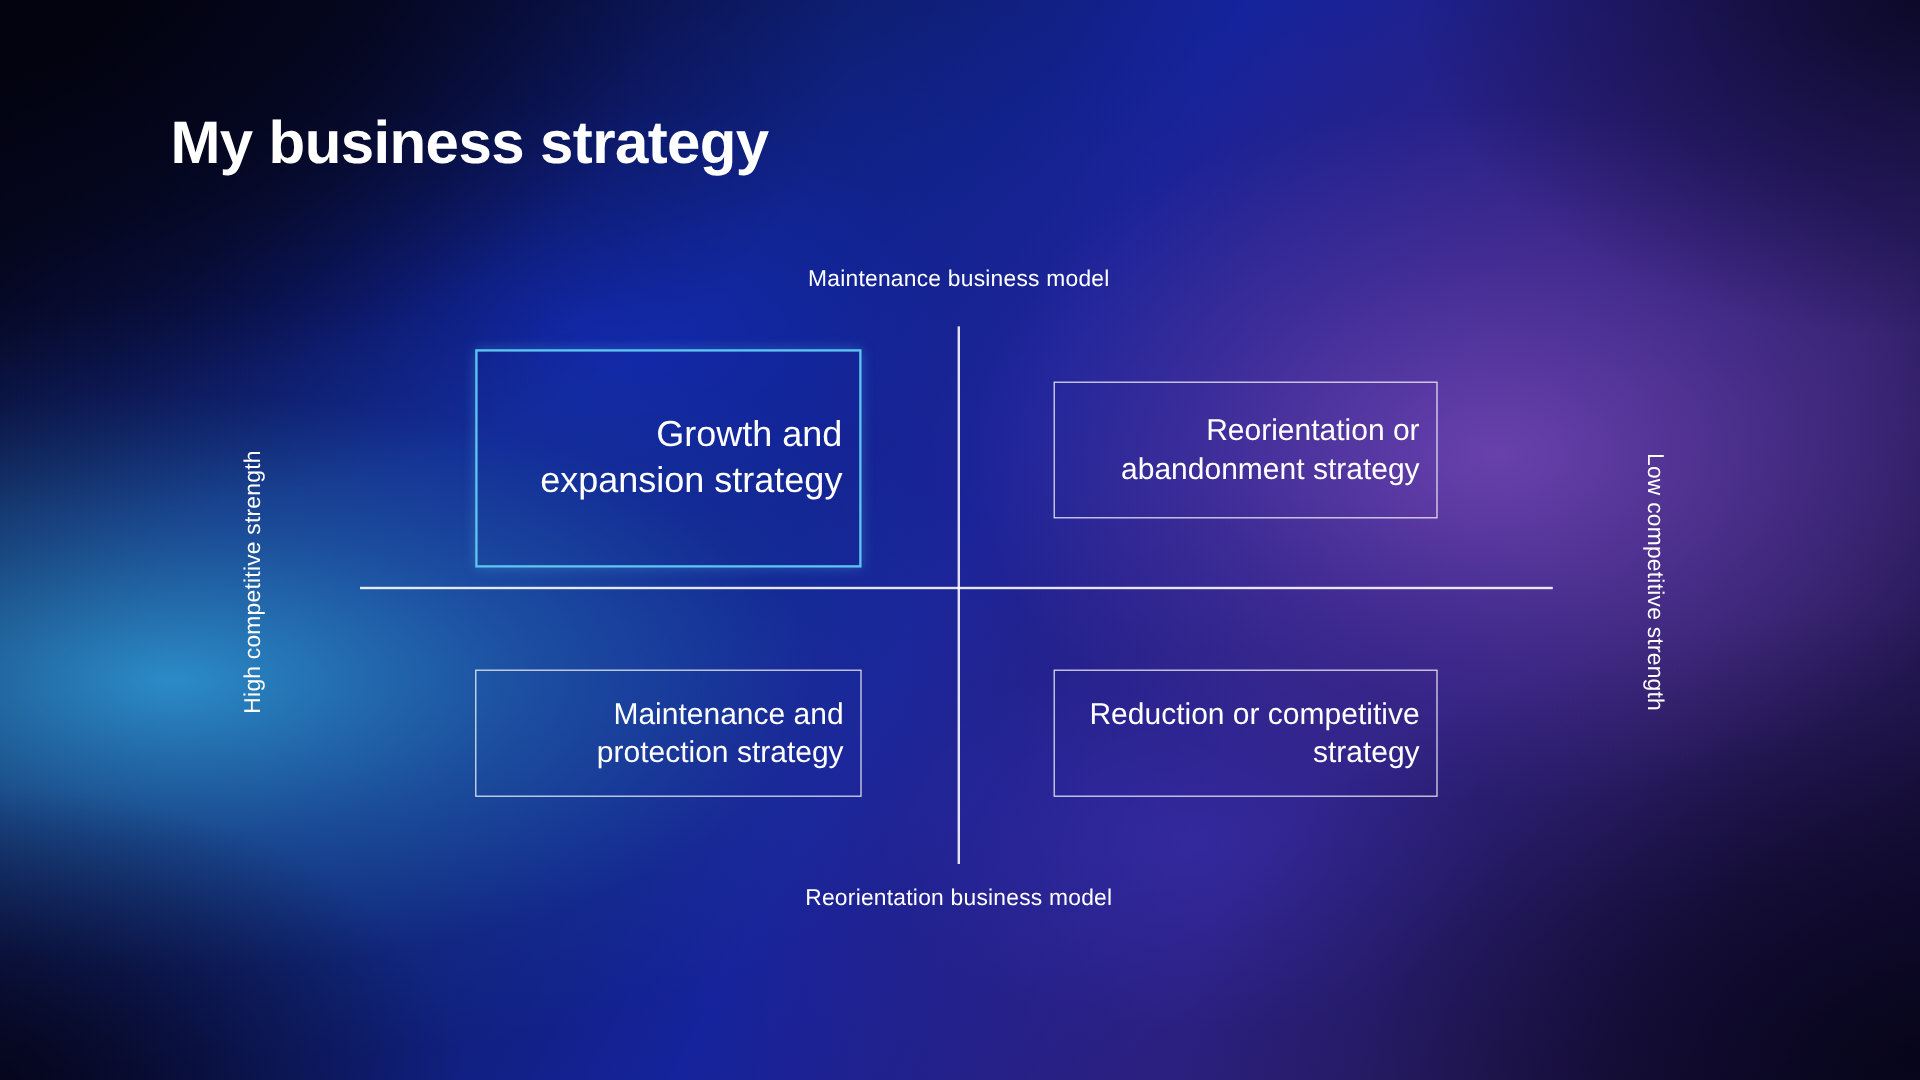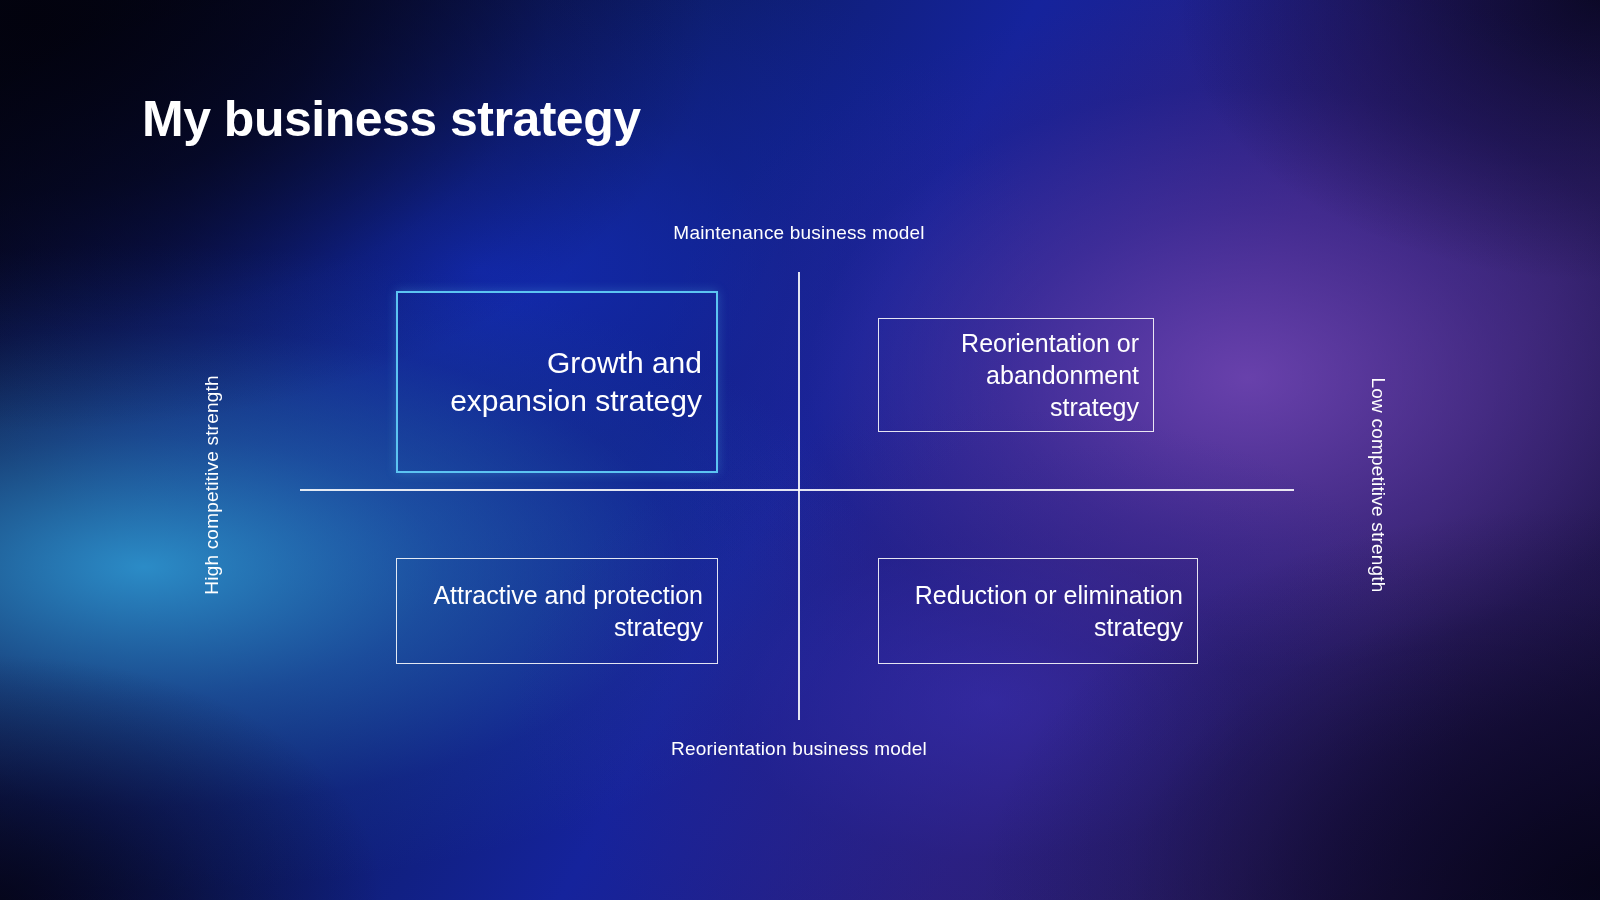--- a/index.html
+++ b/index.html
@@ -175,21 +175,21 @@
     top: 291px;
     width: 322px;
     height: 182px;
     border: 2px solid #5cc4f2;
     font-size: 30px;
     box-shadow: 0 0 10px rgba(92,196,242,0.28);
   }
   .quad-reorient {
     left: 878px;
     top: 318px;
-    width: 276px;
+    width: 320px;
     height: 114px;
     font-size: 25px;
   }
   .quad-maintenance {
     left: 396px;
     top: 558px;
     width: 322px;
     height: 106px;
     font-size: 25px;
   }
@@ -229,20 +229,20 @@
 
   <div class="quad quad-growth">
     <span>Growth and expansion strategy</span>
   </div>
 
   <div class="quad quad-reorient">
     <span>Reorientation or abandonment strategy</span>
   </div>
 
   <div class="quad quad-maintenance">
-    <span>Attractive and protection strategy</span>
+    <span>Maintenance and protection strategy</span>
   </div>
 
   <div class="quad quad-reduction">
-    <span>Reduction or elimination strategy</span>
+    <span>Reduction or competitive strategy</span>
   </div>
 
 </div>
 
 </body></html>

